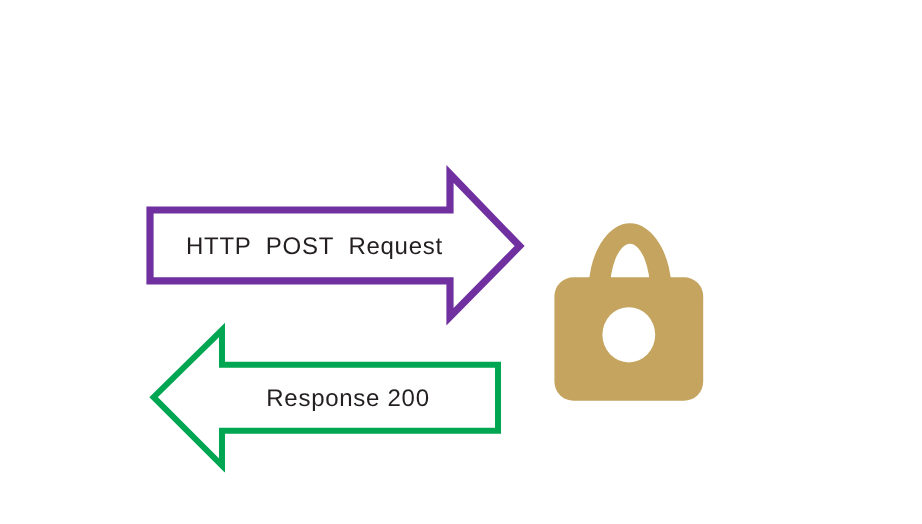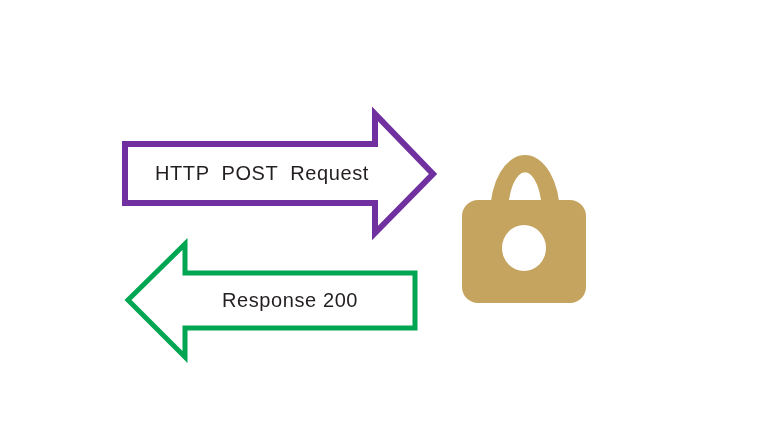--- a/index.html
+++ b/index.html
@@ -37,21 +37,21 @@
   }
   .arrow-shape {
     fill: #ffffff;
     stroke-linejoin: miter;
     stroke-linecap: butt;
   }
 </style>
 </head>
 <body>
 
-<div id="canvas" style="width: 768px; height: 363px; background: rgb(255, 255, 255);">
+<div id="canvas" style="width: 768px; height: 363px; background: rgb(255, 255, 255); margin-top: 31px;">
 
   <svg id="diagram-svg" viewBox="0 0 768 437" xmlns="http://www.w3.org/2000/svg" style="width: 768px; height: 437px;">
 
     <g>
       <polygon id="request-arrow-shape" class="arrow-shape" points="125,144 375,144 375,114 433,174 375,233 375,203 125,203" fill="#ffffff" stroke="#7030a0" stroke-width="6"></polygon>
       <text id="request-arrow-label" class="arrow-label" x="262" y="175" fill="#231f20" font-size="20">HTTP  POST  Request</text>
     </g>
 
     <g>
       <polygon id="response-arrow-shape" class="arrow-shape" points="415,273 185,273 185,244 128,300 185,357 185,328 415,328" fill="#ffffff" stroke="#00a651" stroke-width="5"></polygon>

